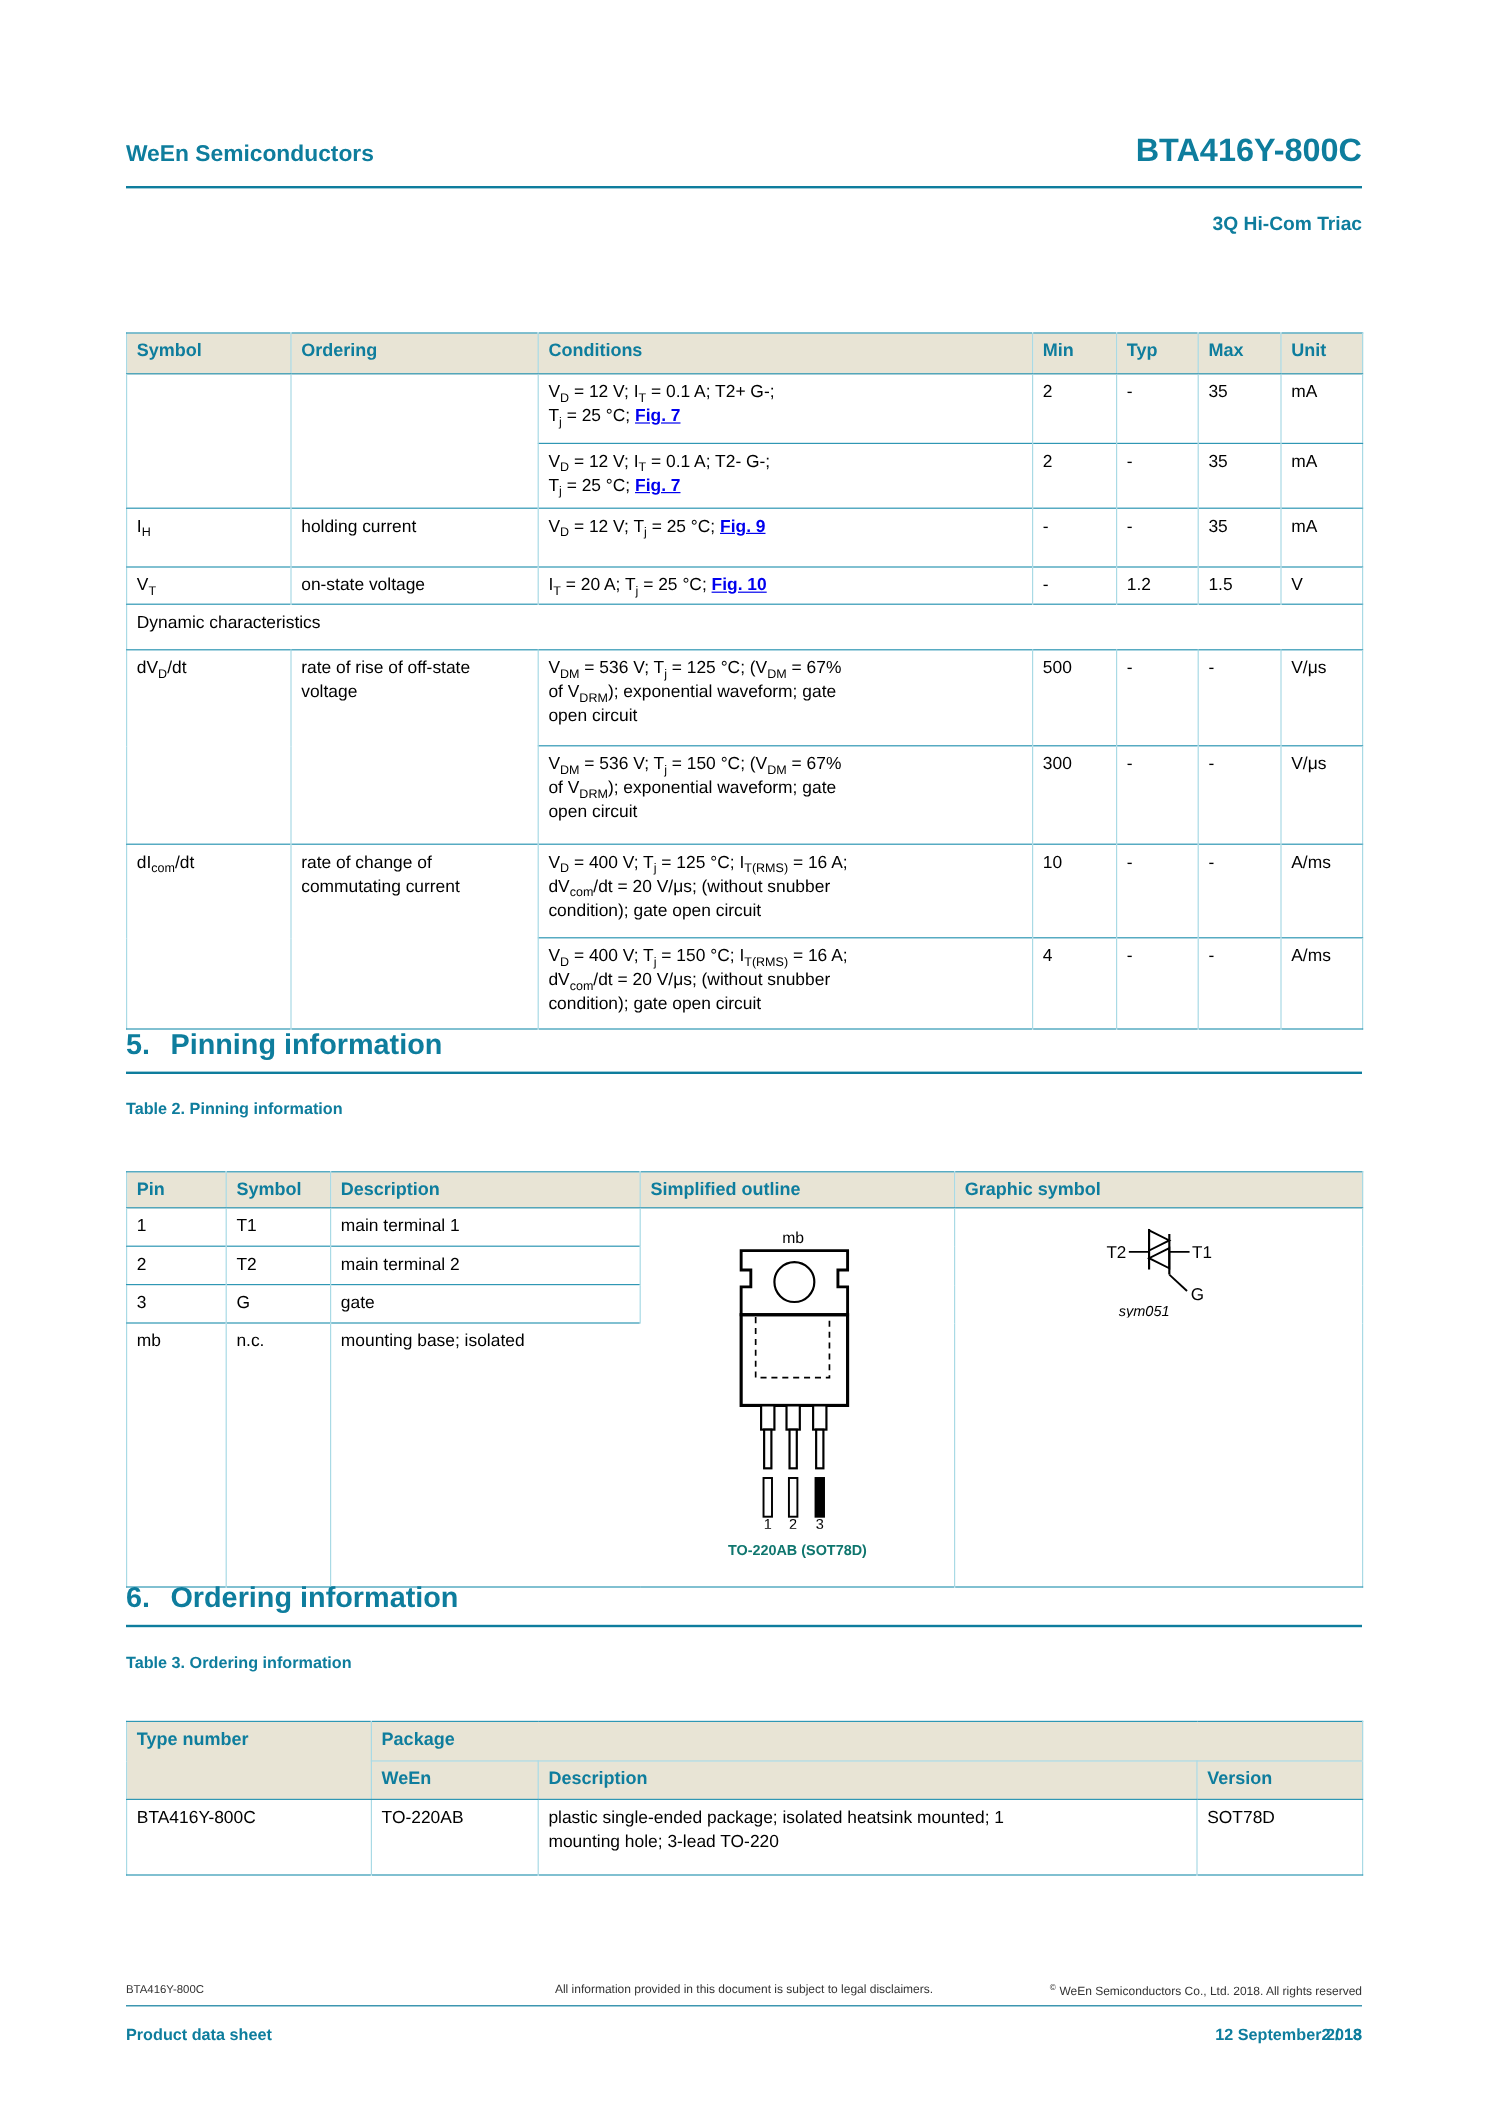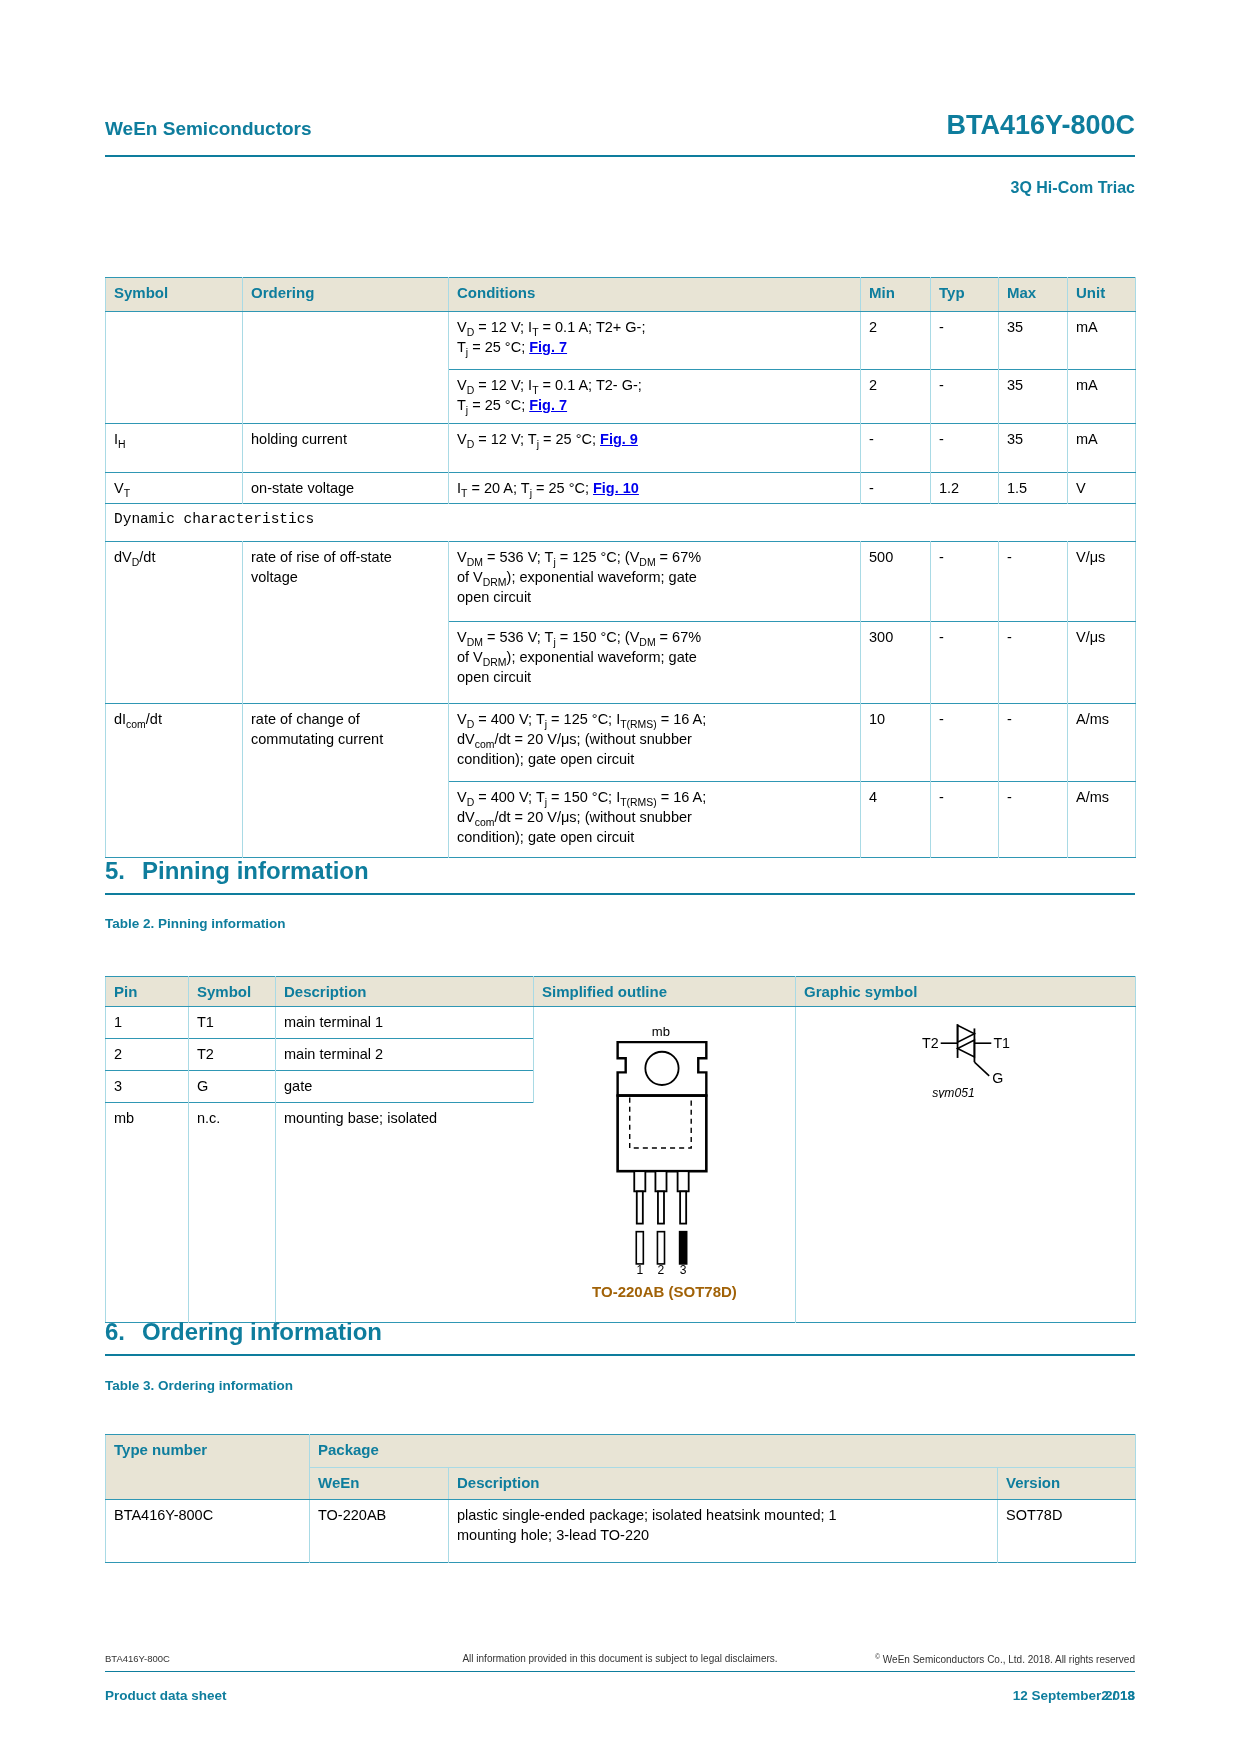--- a/index.html
+++ b/index.html
@@ -20,29 +20,29 @@
           border-left:1px solid var(--line-v);border-right:1px solid var(--line-v);margin-top:35px;}
   table.t th,table.t td{font-size:14.5px;line-height:20px;vertical-align:top;
           padding:5px 8px 4px 8px;text-align:left;font-weight:normal;
           border-right:1px solid var(--line-v);word-wrap:break-word;}
   table.t th{background:var(--beige);color:var(--teal);font-weight:bold;font-size:15px;
           border-bottom:1px solid var(--line-h);}
   table.t td{border-top:1px solid var(--line-h);}
   table.t .noright{border-right:none;}
   sub{font-size:72%;line-height:0;}
   .fig-link{color:var(--link);text-decoration:underline;cursor:pointer;font-weight:bold;}
-  .secrow td{font-weight:bold;font-family:Liberation Mono, monospace;}
+  .secrow td{font-weight:bold;}
   .caption{font-size:13.5px;font-weight:bold;color:var(--teal);}
   .sechead{font-size:24px;font-weight:bold;color:var(--teal);display:flex;gap:17px;}
   .secrule{height:2px;background:var(--teal);}
 
   
   .outline-cell,.graphic-cell{vertical-align:top;padding:0;}
   .outline-box{height:296px;display:flex;flex-direction:column;align-items:center;padding-top:10px;}
-  .outline-caption{font-size:15px;font-weight:bold;color:#a16207;margin-top:8px;}
+  .outline-caption{font-size:12px;font-weight:bold;color:#0f766e;margin-top:8px;}
   .graphic-box{display:flex;justify-content:center;padding-top:8px;}
 
   
   .fsmall{top:1653px;font-size:10px;color:#333;}
   .fsmall .l{position:absolute;left:0;font-size:9.5px;}
   .fsmall .c{position:absolute;left:0;right:0;text-align:center;}
   .fsmall .r{position:absolute;right:0;}
   .sup{font-size:7px;vertical-align:super;}
   .frule{top:1671px;height:1px;background:var(--teal);}
   .fbold{top:1688px;font-size:13.5px;font-weight:bold;color:var(--teal);}

